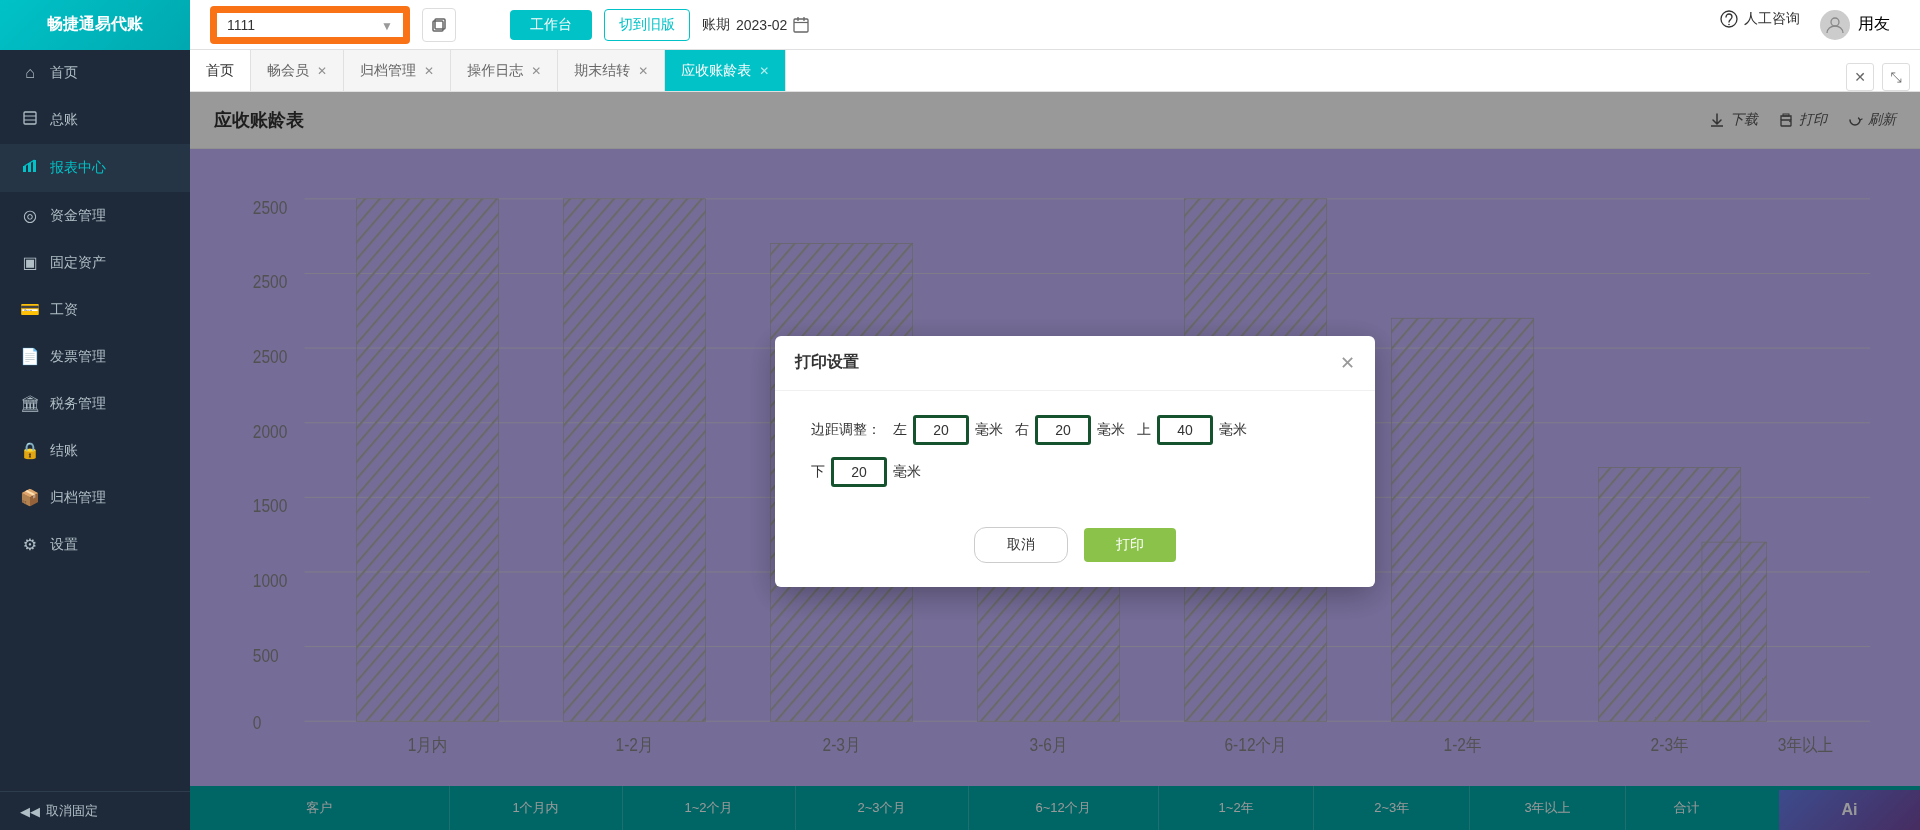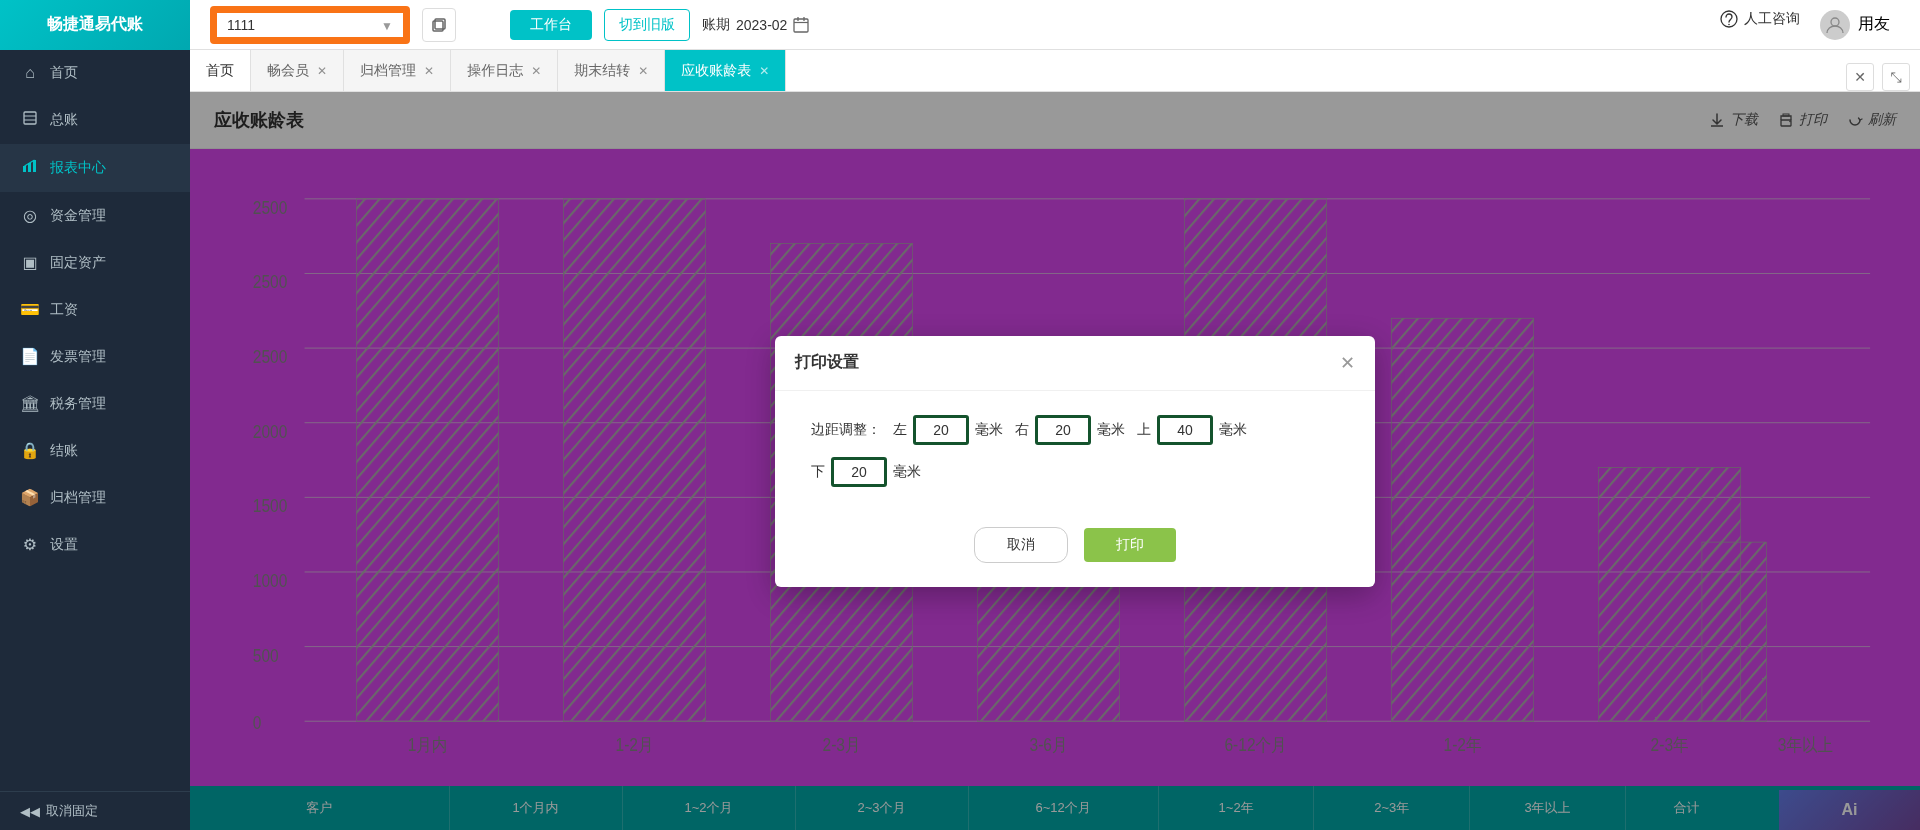--- a/index.html
+++ b/index.html
@@ -255,21 +255,21 @@
       color: #555;
       cursor: pointer;
       font-style: italic;
     }
 
     
     .chart-area {
       flex: 1;
       padding: 20px 24px;
       position: relative;
-      background: #d946ef;
+      background: #c4b5fd;
     }
 
     
     .bottom-table {
       height: 44px;
       background: #00a8a8;
       display: flex;
       align-items: flex-end;
       flex-shrink: 0;
     }

